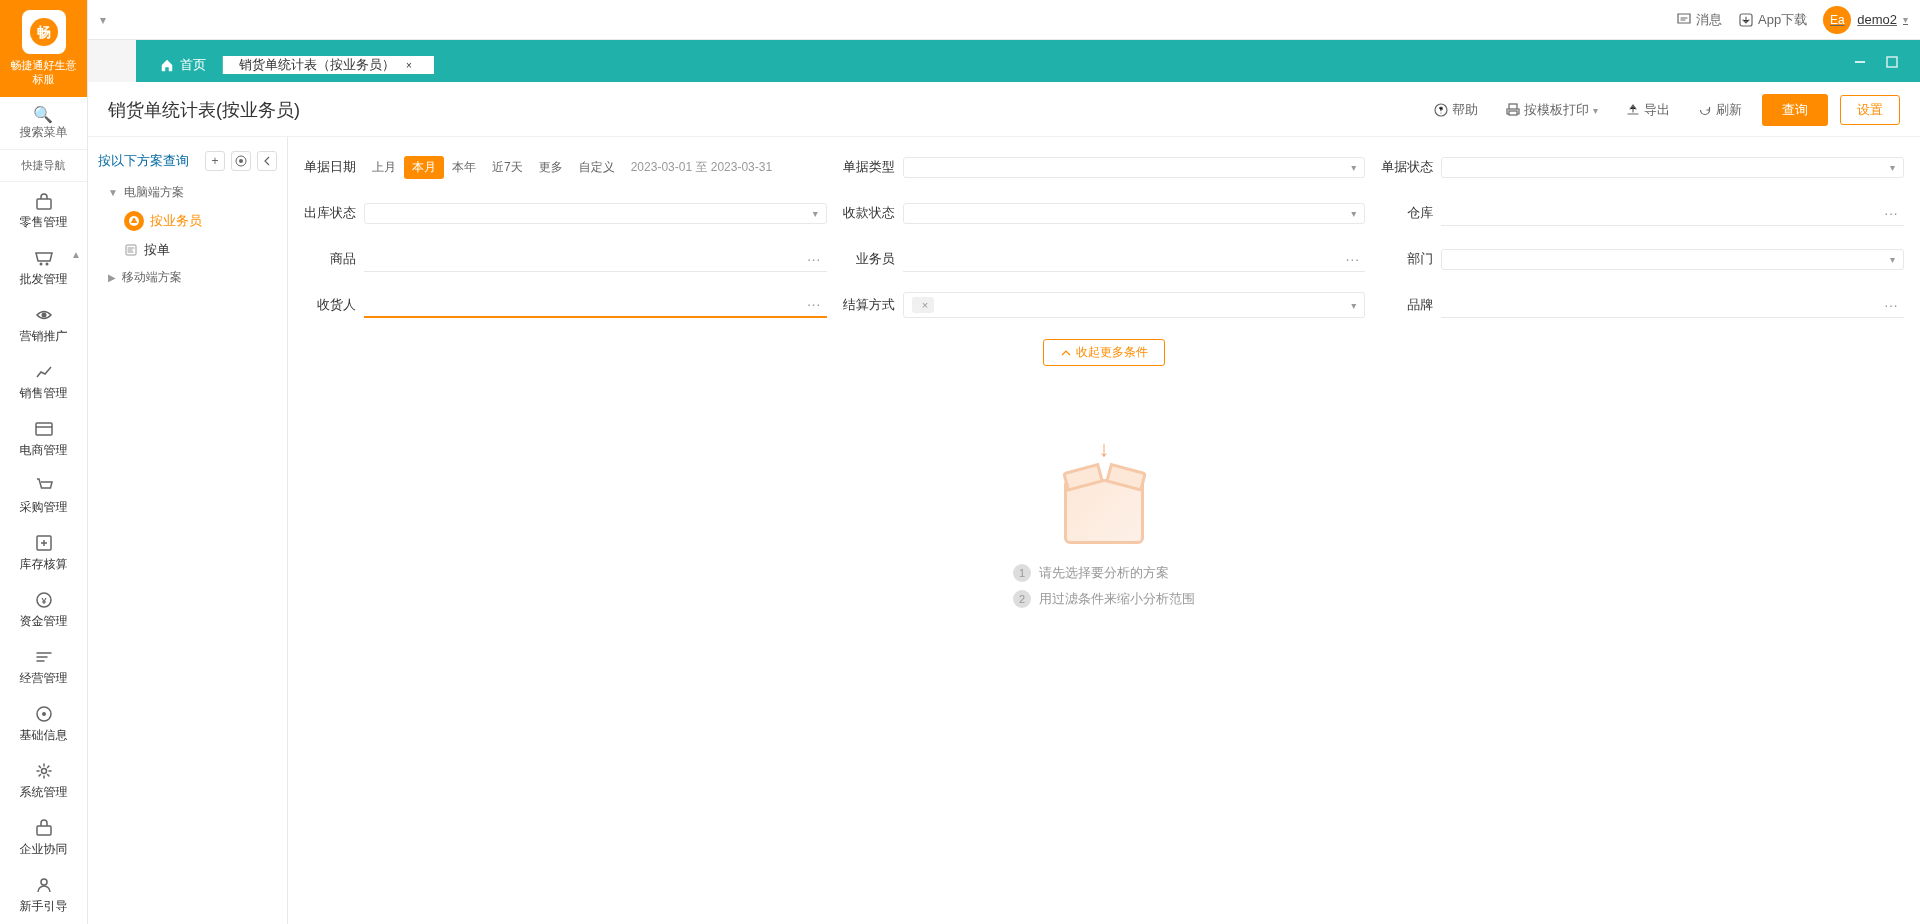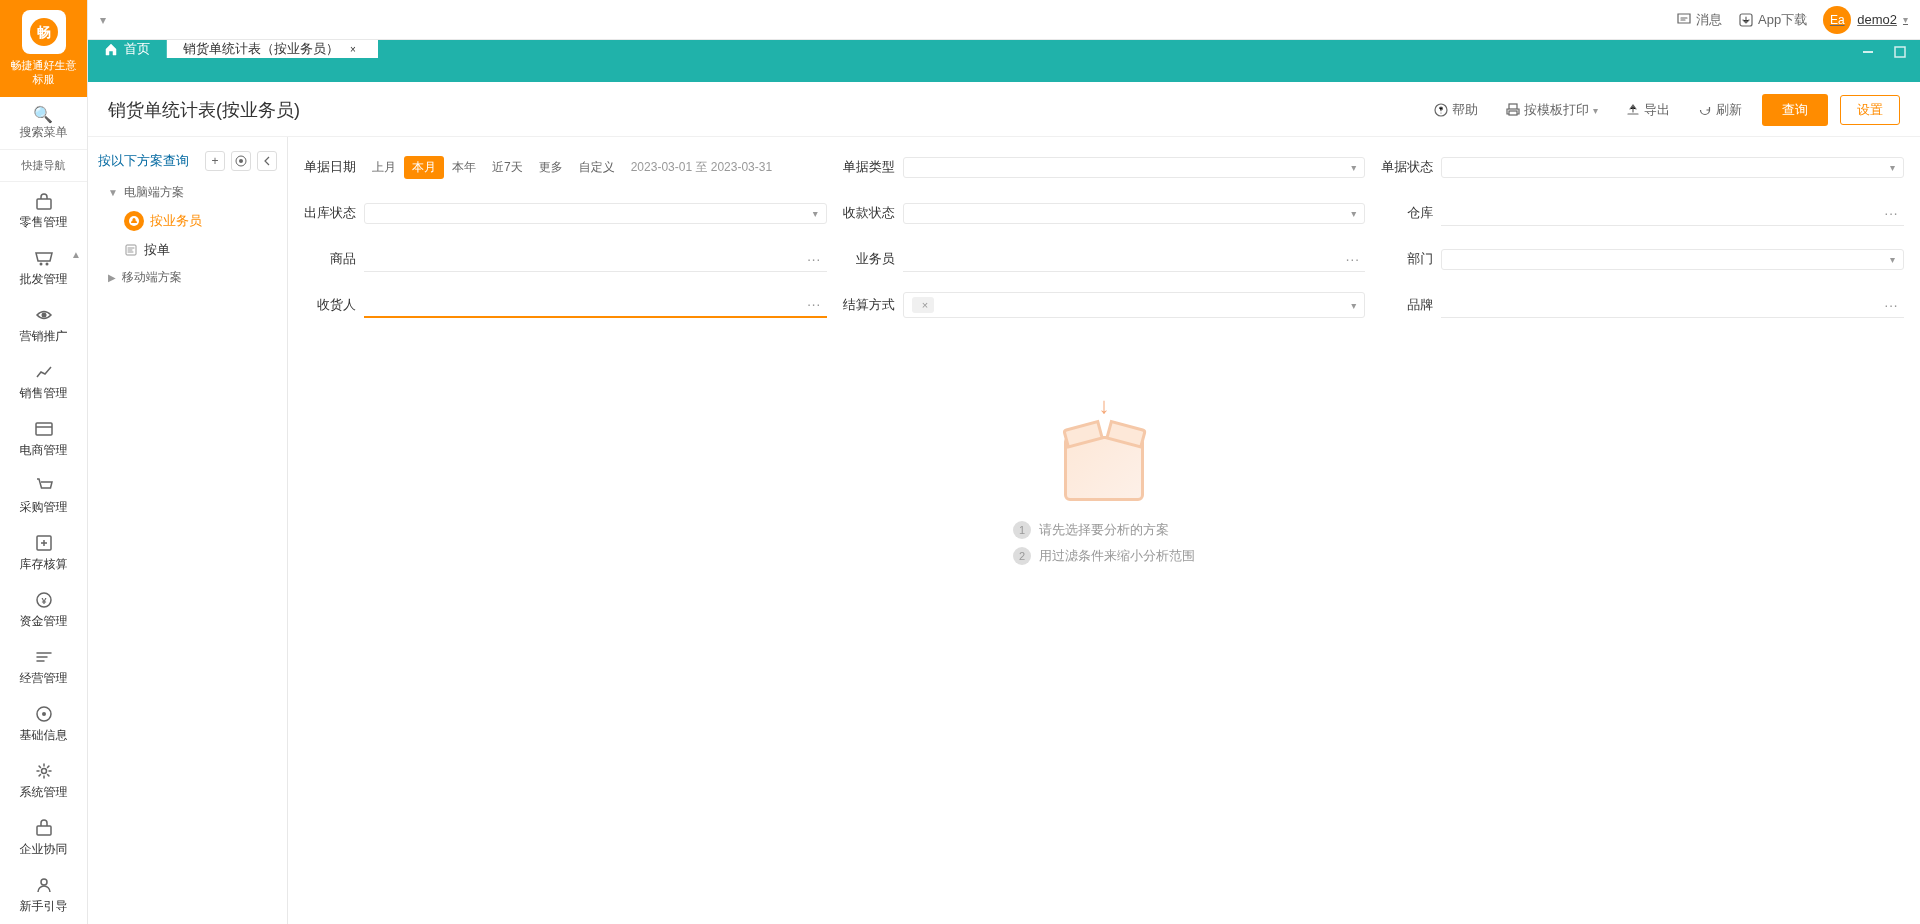--- a/index.html
+++ b/index.html
@@ -22,21 +22,21 @@
 
     
     .topbar { height: 40px; background: #fff; border-bottom: 1px solid #e8e8e8; display: flex; align-items: center; padding: 0 12px; gap: 8px; }
     .topbar-title { font-size: 13px; color: #666; flex: 1; }
     .topbar-actions { display: flex; align-items: center; gap: 16px; margin-left: auto; }
     .topbar-action { display: flex; align-items: center; gap: 4px; color: #666; font-size: 13px; cursor: pointer; }
     .topbar-avatar { width: 28px; height: 28px; border-radius: 50%; background: #ff8c00; display: flex; align-items: center; justify-content: center; color: #fff; font-size: 11px; }
     .topbar-username { font-size: 13px; color: #333; cursor: pointer; }
 
     
-    .tabbar { height: 42px; background: #20b2aa; display: flex; align-items: flex-start; padding: 0; }
+    .tabbar { height: 42px; background: #20b2aa; display: flex; align-items: flex-end; padding: 8px; margin-left: 48px; }
     .tab { display: flex; align-items: center; padding: 0 16px; cursor: pointer; font-size: 13px; color: rgba(255,255,255,0.85); gap: 6px; border-right: 1px solid rgba(255,255,255,0.2); }
     .tab.active { background: #fff; color: #333; }
     .tab.home { color: #fff; font-weight: 500; }
     .tab-close { width: 16px; height: 16px; border-radius: 50%; display: flex; align-items: center; justify-content: center; font-size: 10px; cursor: pointer; }
     .tabbar-right { margin-left: auto; display: flex; align-items: center; padding: 0 8px; gap: 8px; }
     .tabbar-btn { width: 24px; height: 24px; display: flex; align-items: center; justify-content: center; color: rgba(255,255,255,0.8); cursor: pointer; font-size: 14px; }
 
     
     .content { flex: 1; overflow: auto; background: #f5f5f5; padding: 0; }
     .page { background: #fff; margin: 0; padding: 0; height: 100%; }
@@ -520,20 +520,28 @@
               <span class="filter-label">品牌</span>
               <div style="flex:1;display:flex;align-items:center;border-bottom:1px solid #e8e8e8;padding:4px 6px;">
                 <span style="flex:1;color:#999;font-size:13px;"></span>
                 <span class="filter-dots">···</span>
               </div>
             </div>
           </div>
 
           <div style="height:8px;"></div>
 
+          <div class="collapse-row">
+            <button class="collapse-btn">
+              <svg width="12" height="12" viewBox="0 0 12 12">
+                  <path d="M2 8l4-4 4 4" stroke="#ff8c00" stroke-width="1.2" fill="none"></path>
+                </svg>
+              <span>收起更多条件</span>
+            </button>
+          </div>
 
           <div class="empty-state">
 
             <div style="position:relative;width:140px;height:110px;margin-bottom:20px;">
 
               <div style="position:absolute;bottom:0;left:50%;transform:translateX(-50%);width:80px;height:65px;border:3px solid #f5c8a8;border-radius:6px;background:linear-gradient(135deg,#fde8d8,#fdf0e8);"></div>
 
               <div style="position:absolute;bottom:62px;left:50%;transform:translateX(-70%);width:38px;height:20px;border:3px solid #f5c8a8;border-top-left-radius:4px;background:#fde8d8;transform-origin:bottom right;transform:translateX(-100%) rotate(-15deg);"></div>
 
               <div style="position:absolute;bottom:62px;left:50%;width:38px;height:20px;border:3px solid #f5c8a8;border-top-right-radius:4px;background:#fde8d8;transform-origin:bottom left;transform:translateX(3%) rotate(15deg);"></div>

